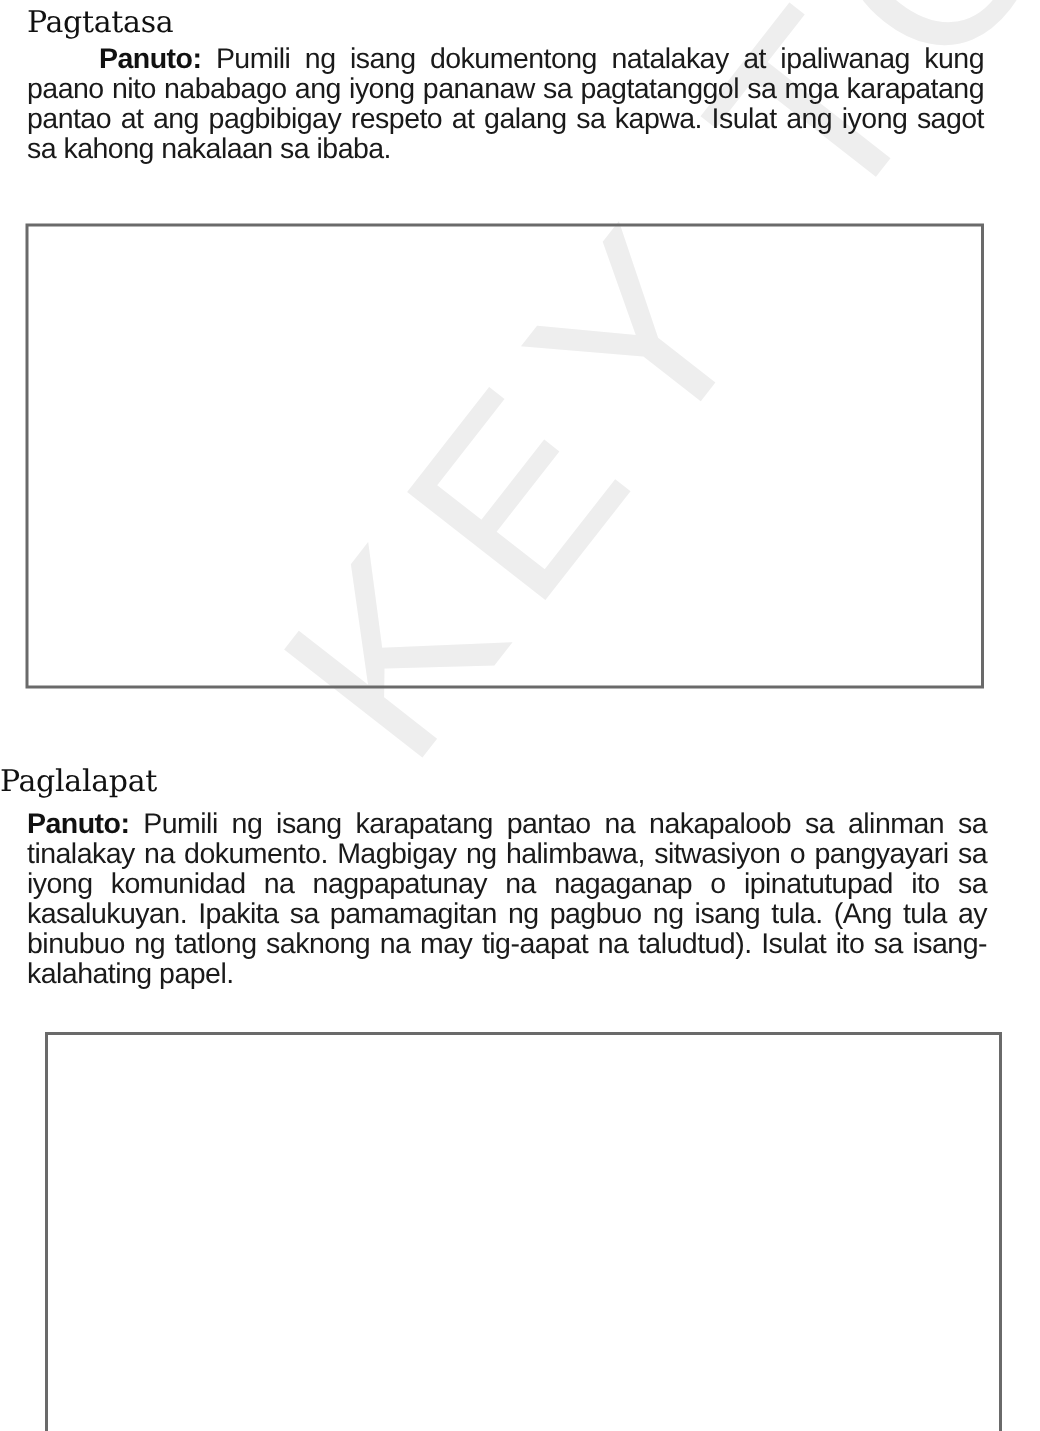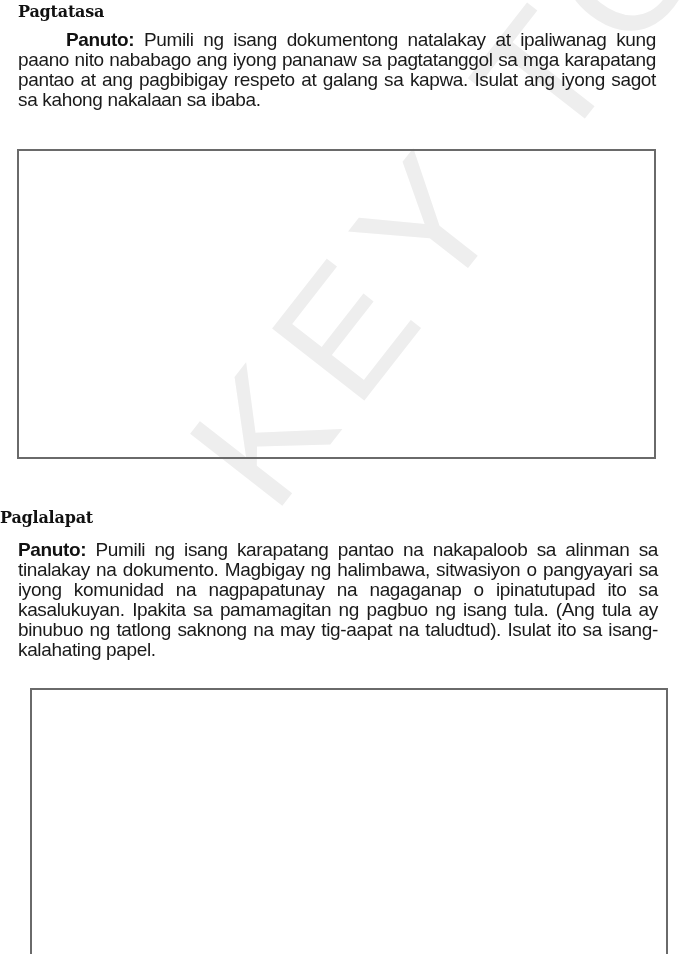--- a/index.html
+++ b/index.html
@@ -1,17 +1,17 @@
 <!DOCTYPE html>
 <html><head>
 <meta charset="utf-8">
 <style>
   html, body { margin: 0; padding: 0; background: #ffffff; }
   body { width: 693px; height: 954px; position: relative; overflow: hidden; font-family: "Liberation Sans", sans-serif; color: #1a1a1a; }
-  .heading { position: absolute; font-family: "DejaVu Serif", serif; font-weight: bold; font-size: 16px; color: #111; letter-spacing: -0.2px; }
+  .heading { position: absolute; font-family: "DejaVu Serif", serif; font-weight: normal; font-size: 20px; color: #111; letter-spacing: -0.2px; }
   .para { position: absolute; font-family: "Liberation Sans", sans-serif; font-size: 19px; line-height: 20px; text-align: justify; color: #1a1a1a; letter-spacing: -0.35px; }
   .para b { color: #111; }
   .indent { display: inline-block; width: 48px; }
   .box { position: absolute; border: 2px solid #6a6a6a; background: transparent; box-sizing: border-box; }
   .watermark { position: absolute; left: 150px; top: 420px; font-family: "Liberation Sans", sans-serif; font-size: 170px; color: #eeeeee; transform: rotate(-52deg); transform-origin: left top; white-space: nowrap; letter-spacing: 20px; pointer-events: none; z-index: 0; }
   .content { position: relative; z-index: 1; }
 </style>
 </head>
 <body>
 

